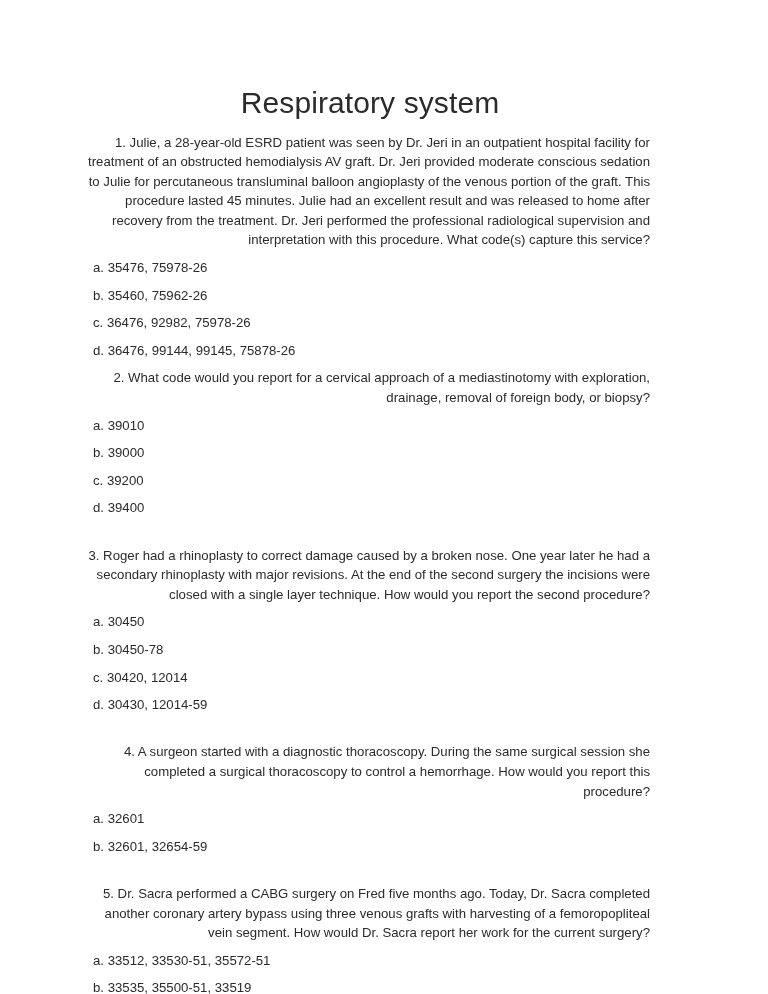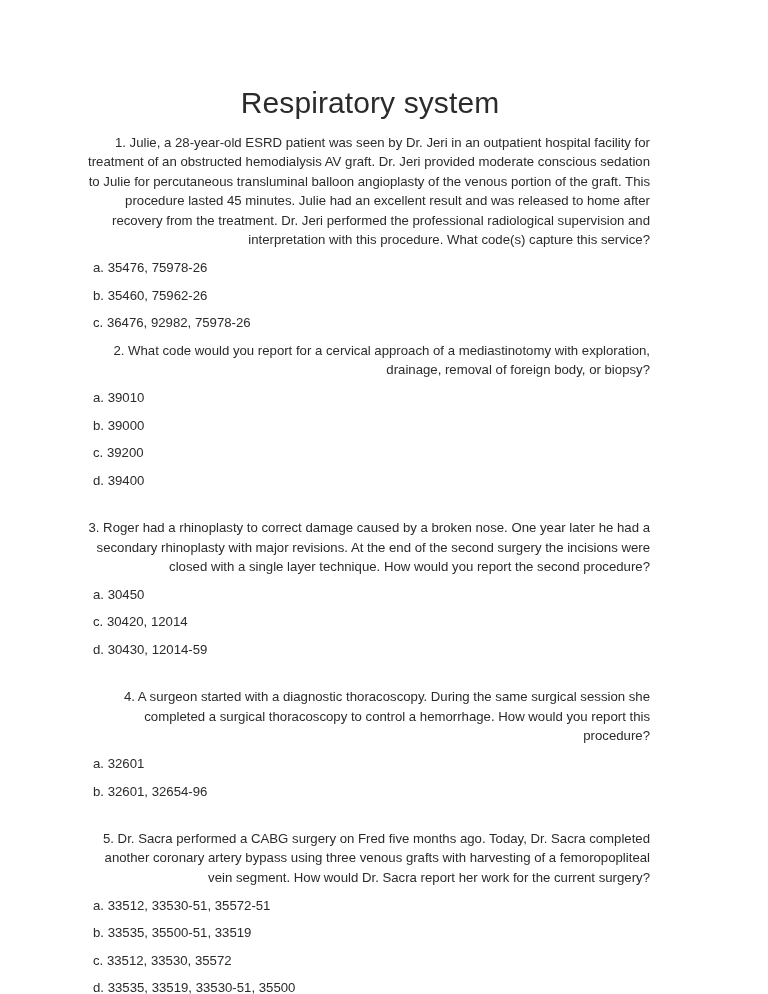--- a/index.html
+++ b/index.html
@@ -66,40 +66,42 @@
 
   <h1 class="doc-title">Respiratory system</h1>
 
   <div class="content">
     <div id="questions-container">
         <div class="q-block">
           <p class="q-stem">1. Julie, a 28-year-old ESRD patient was seen by Dr. Jeri in an outpatient hospital facility for treatment of an obstructed hemodialysis AV graft. Dr. Jeri provided moderate conscious sedation to Julie for percutaneous transluminal balloon angioplasty of the venous portion of the graft. This procedure lasted 45 minutes. Julie had an excellent result and was released to home after recovery from the treatment. Dr. Jeri performed the professional radiological supervision and interpretation with this procedure. What code(s) capture this service?</p>
           <p class="choice">a. 35476, 75978-26</p>
           <p class="choice">b. 35460, 75962-26</p>
           <p class="choice">c. 36476, 92982, 75978-26</p>
+          <p class="choice">d. 36476, 99144, 99145, 75878-26</p>
         </div>
         <div class="q-block">
           <p class="q-stem">2. What code would you report for a cervical approach of a mediastinotomy with exploration, drainage, removal of foreign body, or biopsy?</p>
           <p class="choice">a. 39010</p>
           <p class="choice">b. 39000</p>
           <p class="choice">c. 39200</p>
           <p class="choice">d. 39400</p>
         </div>
         <div class="spacer"></div>
         <div class="q-block">
           <p class="q-stem">3. Roger had a rhinoplasty to correct damage caused by a broken nose. One year later he had a secondary rhinoplasty with major revisions. At the end of the second surgery the incisions were closed with a single layer technique. How would you report the second procedure?</p>
           <p class="choice">a. 30450</p>
+          <p class="choice">b. 30450-78</p>
           <p class="choice">c. 30420, 12014</p>
           <p class="choice">d. 30430, 12014-59</p>
         </div>
         <div class="spacer"></div>
         <div class="q-block">
           <p class="q-stem">4. A surgeon started with a diagnostic thoracoscopy. During the same surgical session she completed a surgical thoracoscopy to control a hemorrhage. How would you report this procedure?</p>
           <p class="choice">a. 32601</p>
-          <p class="choice">b. 32601, 32654-96</p>
+          <p class="choice">b. 32601, 32654-59</p>
         </div>
         <div class="spacer"></div>
         <div class="q-block">
           <p class="q-stem">5. Dr. Sacra performed a CABG surgery on Fred five months ago. Today, Dr. Sacra completed another coronary artery bypass using three venous grafts with harvesting of a femoropopliteal vein segment. How would Dr. Sacra report her work for the current surgery?</p>
           <p class="choice">a. 33512, 33530-51, 35572-51</p>
           <p class="choice">b. 33535, 35500-51, 33519</p>
           <p class="choice">c. 33512, 33530, 35572</p>
           <p class="choice">d. 33535, 33519, 33530-51, 35500</p>
         </div>
       </div>

